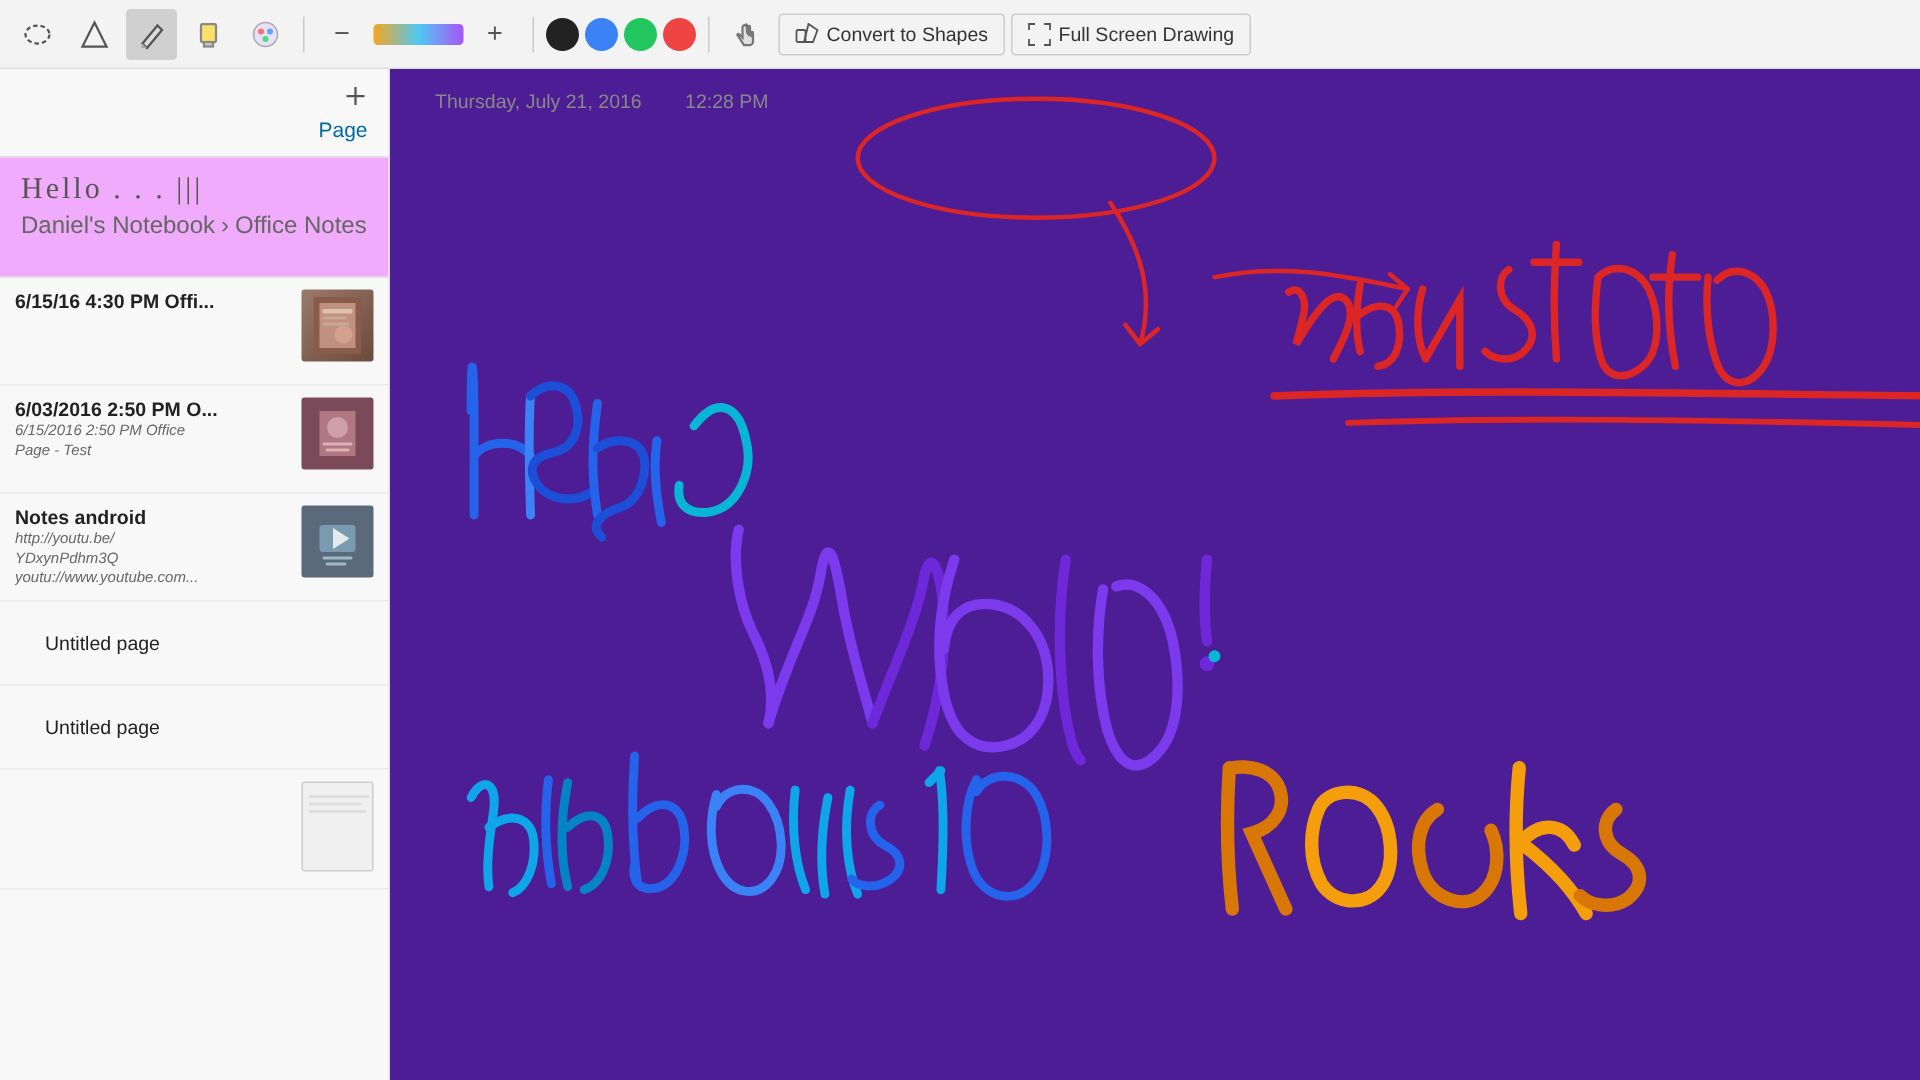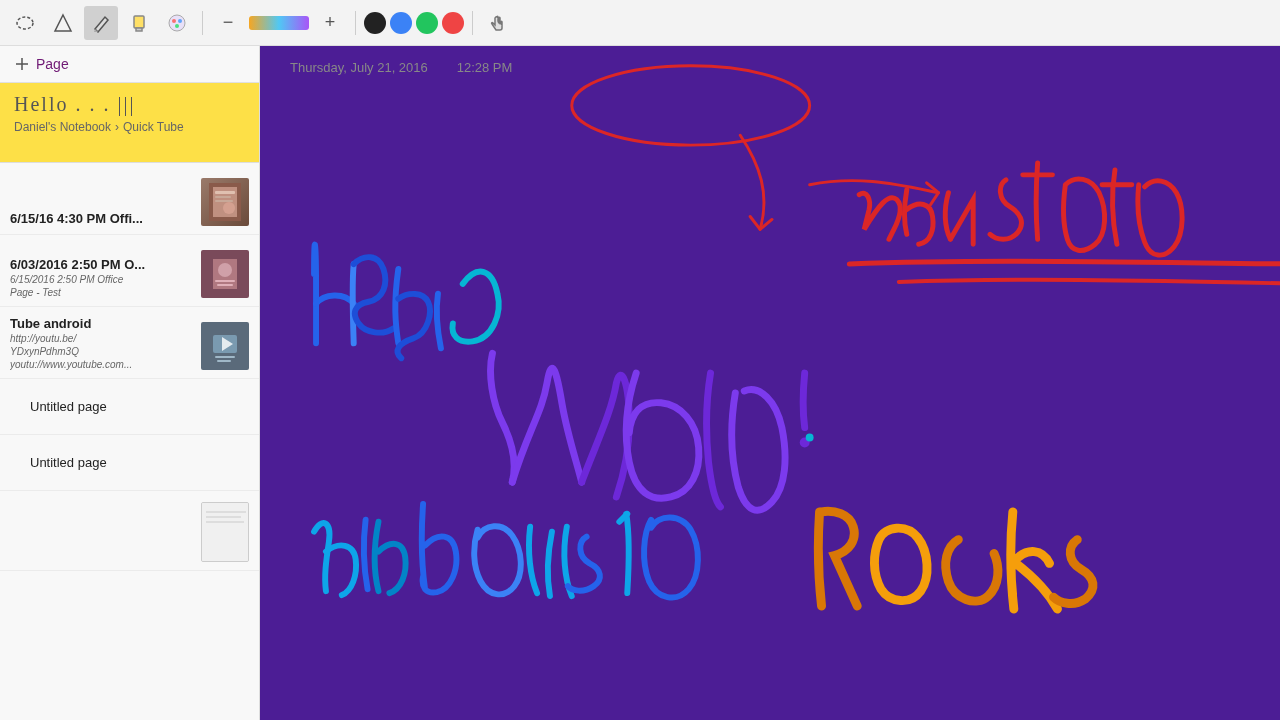--- a/index.html
+++ b/index.html
@@ -65,61 +65,62 @@
       overflow-y: auto;
       flex-shrink: 0;
     }
     .sidebar-add-page {
       display: flex;
       align-items: flex-end;
       gap: 6px;
       padding: 10px 14px;
       cursor: pointer;
       font-size: 14px;
-      color: #701a75;
+      color: #0369a1;
       border-bottom: 1px solid #e0e0e0;
+      flex-direction: column;
     }
 
     .sidebar-item {
       display: flex;
-      align-items: flex-end;
+      align-items: flex-start;
       padding: 8px 10px;
       border-bottom: 1px solid #ebebeb;
       cursor: pointer;
       min-height: 72px;
     }
     .sidebar-item-text { flex: 1; overflow: hidden; }
     .sidebar-item-title { font-size: 13px; font-weight: 600; color: #222; white-space: nowrap; overflow: hidden; text-overflow: ellipsis; }
     .sidebar-item-subtitle { font-size: 10px; color: #666; white-space: nowrap; overflow: hidden; text-overflow: ellipsis; margin-top: 2px; font-style: italic; }
     .sidebar-thumb {
       width: 48px; height: 48px;
       margin-left: 8px;
       background: #ccc;
       border-radius: 2px;
       overflow: hidden;
       flex-shrink: 0;
     }
 
     
     .sidebar-first-item {
-      background: #fde047;
+      background: #f0abfc;
       padding: 10px 14px;
       border-bottom: 1px solid #ddd;
       cursor: pointer;
       min-height: 80px;
     }
     .sidebar-first-handwritten {
       font-family: 'Segoe UI', cursive;
       font-size: 20px;
       color: #555;
       letter-spacing: 2px;
       margin-bottom: 4px;
     }
     .sidebar-first-breadcrumb {
-      font-size: 12px;
+      font-size: 16px;
       color: #666;
       display: flex;
       align-items: center;
       gap: 4px;
     }
 
     .sidebar-untitled {
       padding: 14px 30px;
       font-size: 13px;
       color: #222;
@@ -210,41 +211,54 @@
   <div class="color-circle" style="background:#ef4444;"></div>
 
   <div class="toolbar-separator"></div>
 
   <button class="toolbar-btn" title="Touch">
     <svg width="20" height="20" viewBox="0 0 20 20" fill="none" stroke="#555" stroke-width="1.5">
       <path d="M9 4 C9 4 8 3 7 5 L7 12 L5 10 C4 9 3 10 4 11 L8 17 L12 17 C13 17 14 16 14 15 L14 9 C14 8 13 8 13 9 L13 11 C13 11 12 10 12 9 L12 5 C12 4 11 4 11 5 L11 10 C11 10 10 9 10 8 L10 4 C10 3 9 3 9 4 Z" fill="#e0e0e0" stroke="#777"></path>
     </svg>
   </button>
 
-
+  <button class="toolbar-text-btn">
+    <svg width="16" height="16" viewBox="0 0 16 16" fill="none" stroke="#555" stroke-width="1.2">
+      <rect x="1" y="5" width="6" height="8" rx="1"></rect>
+      <polygon points="9,1 15,5 12,13 6,13"></polygon>
+    </svg>
+    <span>Convert to Shapes</span>
+  </button>
+
+  <button class="toolbar-text-btn">
+    <svg width="16" height="16" viewBox="0 0 16 16" fill="none" stroke="#555" stroke-width="1.2">
+      <path d="M1 5 L1 1 L5 1 M11 1 L15 1 L15 5 M15 11 L15 15 L11 15 M5 15 L1 15 L1 11"></path>
+    </svg>
+    <span>Full Screen Drawing</span>
+  </button>
 </div>
 
 <div class="main">
 
   <div class="sidebar">
 
     <div class="sidebar-add-page">
       <svg width="16" height="16" viewBox="0 0 16 16" fill="none" stroke="#555" stroke-width="1.5">
         <line x1="8" y1="2" x2="8" y2="14"></line>
           <line x1="2" y1="8" x2="14" y2="8"></line>
       </svg>
       <span>Page</span>
     </div>
 
     <div class="sidebar-first-item">
       <div class="sidebar-first-handwritten">Hello . . . |||</div>
       <div class="sidebar-first-breadcrumb">
         <span>Daniel's Notebook</span>
         <span> › </span>
-        <span>Quick Tube</span>
+        <span>Office Notes</span>
       </div>
     </div>
 
     <div class="sidebar-item">
       <div class="sidebar-item-text">
         <div class="sidebar-item-title">6/15/16 4:30 PM Offi...</div>
       </div>
       <div class="sidebar-thumb" style="background: linear-gradient(135deg, #9a7a6a 0%, #6a4a3a 100%); display:flex; align-items:center; justify-content:center;">
         <svg width="32" height="38" viewBox="0 0 32 38">
           <rect width="32" height="38" fill="#8a5a4a"></rect>
@@ -269,21 +283,21 @@
           <rect x="4" y="4" width="24" height="30" fill="#b07880"></rect>
           <circle cx="16" cy="15" r="7" fill="#d0a0a8"></circle>
           <rect x="6" y="25" width="20" height="2" fill="#e0b0b8" rx="1"></rect>
           <rect x="8" y="29" width="16" height="2" fill="#e0b0b8" rx="1"></rect>
         </svg>
       </div>
     </div>
 
     <div class="sidebar-item">
       <div class="sidebar-item-text">
-        <div class="sidebar-item-title">Tube android</div>
+        <div class="sidebar-item-title">Notes android</div>
         <div class="sidebar-item-subtitle">http://youtu.be/</div>
         <div class="sidebar-item-subtitle">YDxynPdhm3Q</div>
         <div class="sidebar-item-subtitle">youtu://www.youtube.com...</div>
       </div>
       <div class="sidebar-thumb" style="background: #5a6a7a; display:flex; align-items:center; justify-content:center;">
         <svg width="32" height="38" viewBox="0 0 32 38">
           <rect width="32" height="38" fill="#5a6a7a"></rect>
           <rect x="4" y="8" width="24" height="18" fill="#7a9ab0" rx="2"></rect>
           <polygon points="13,10 13,24 24,17" fill="#fff" opacity="0.8"></polygon>
           <rect x="6" y="29" width="20" height="2" fill="#a0b8c8" rx="1"></rect>

